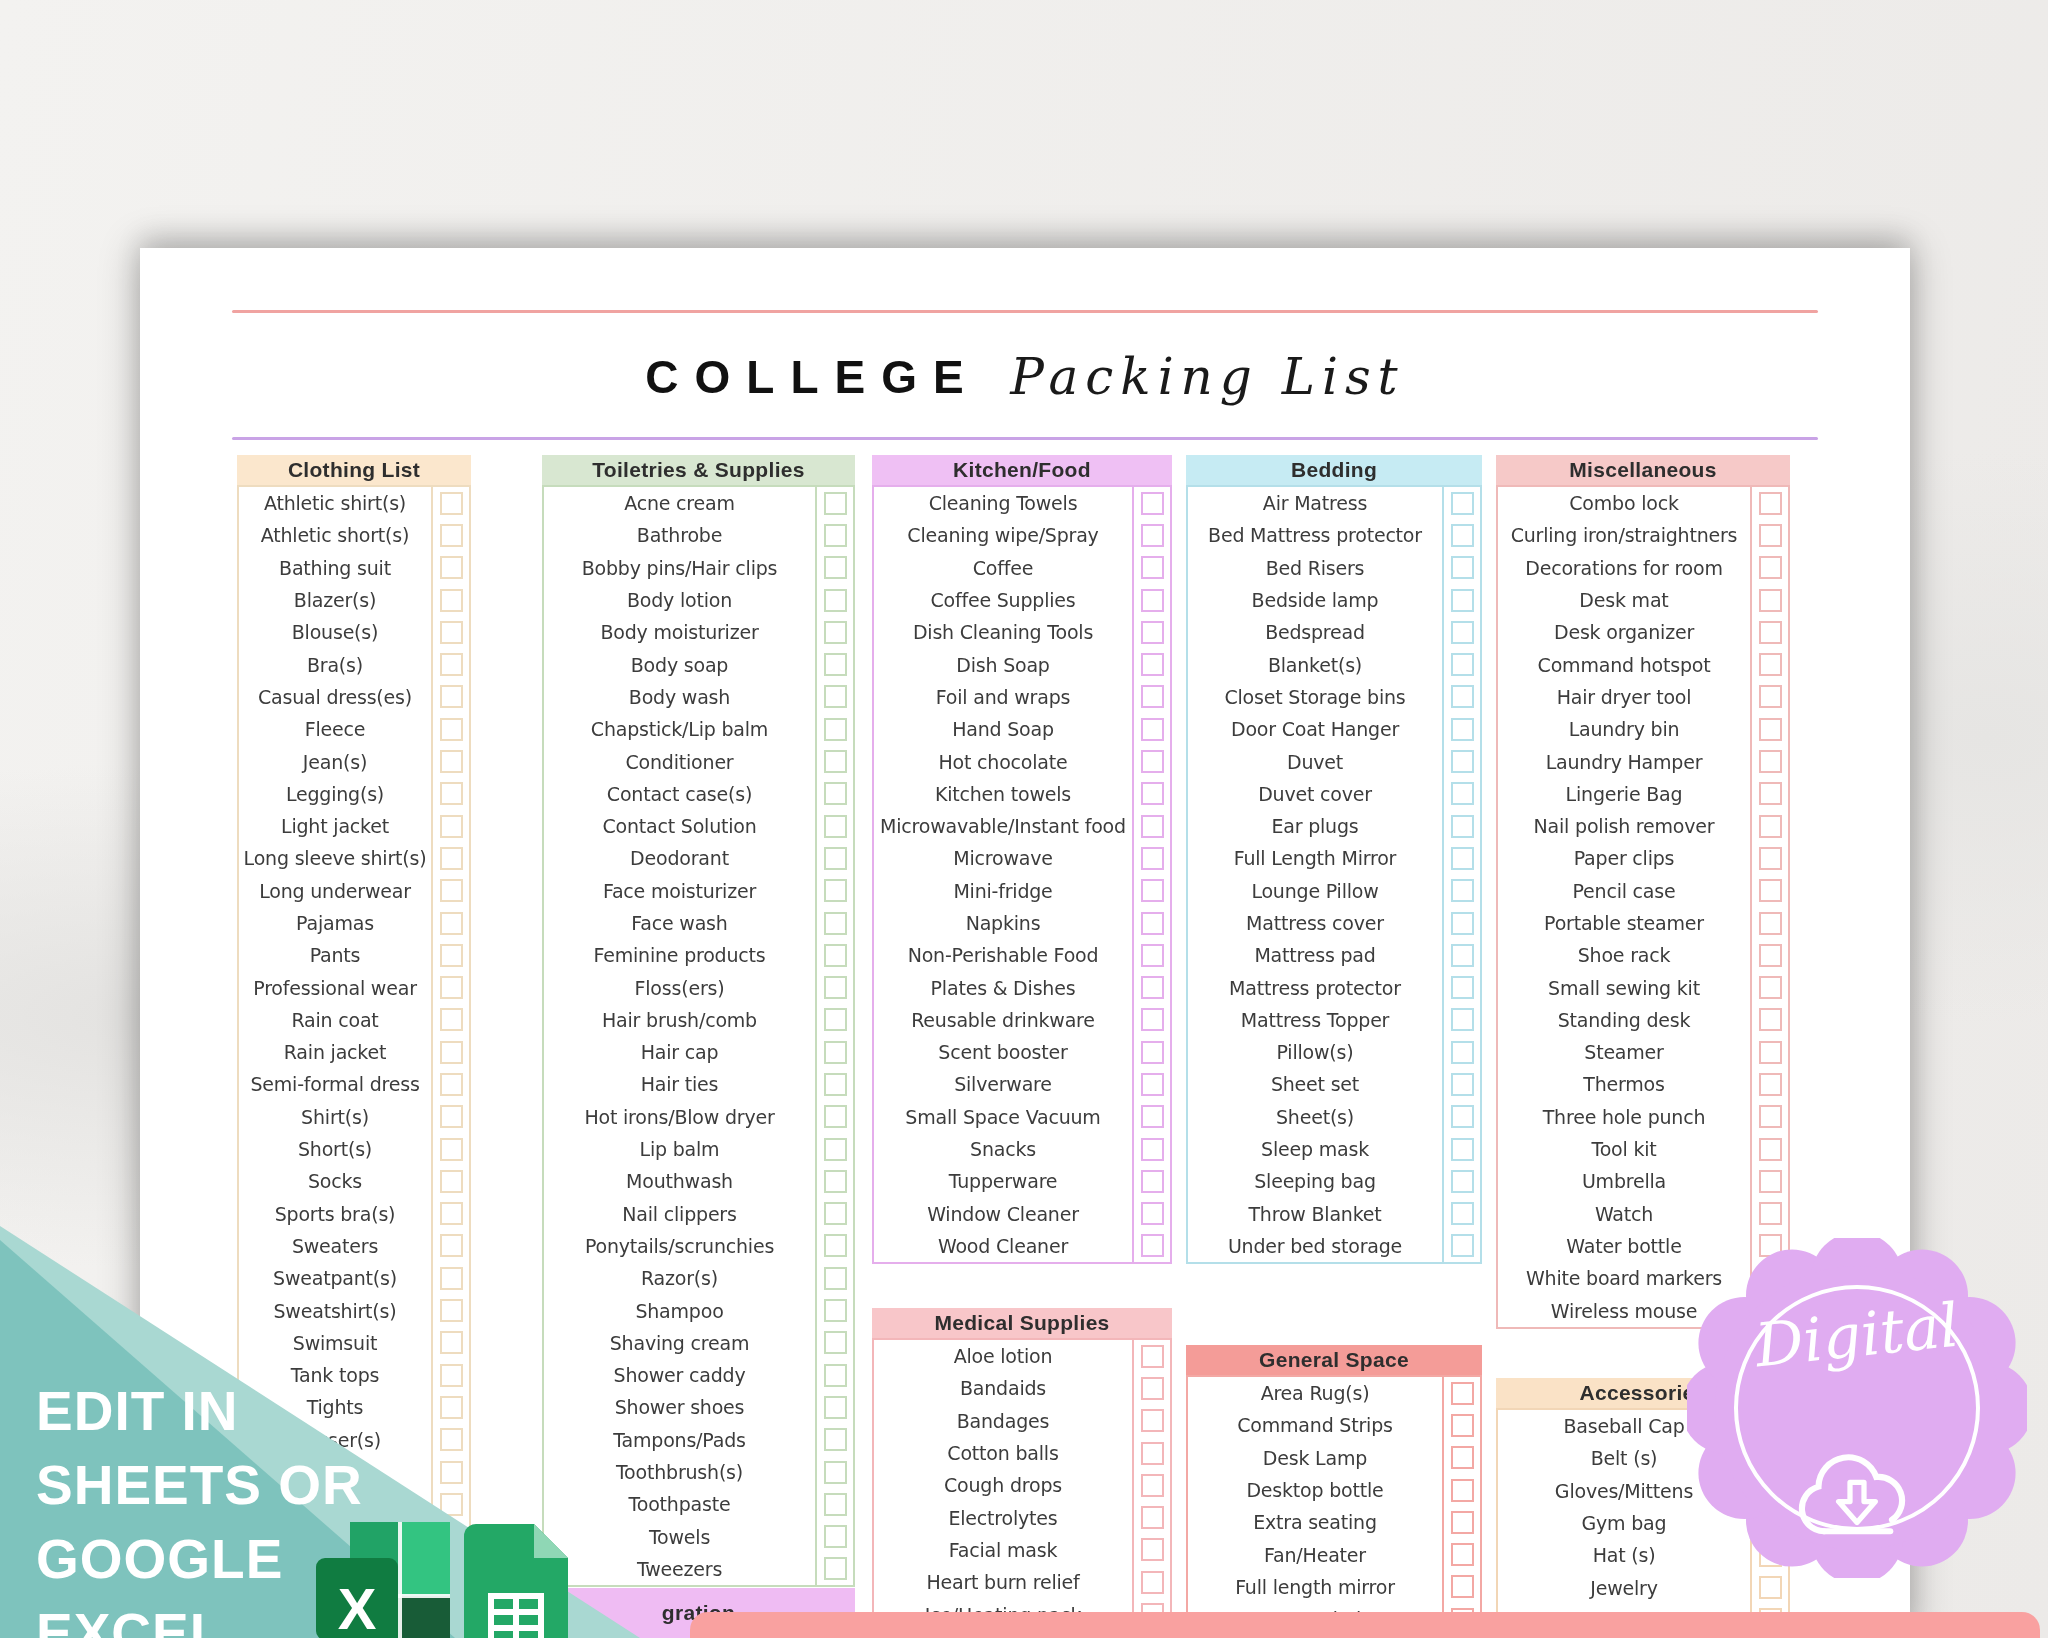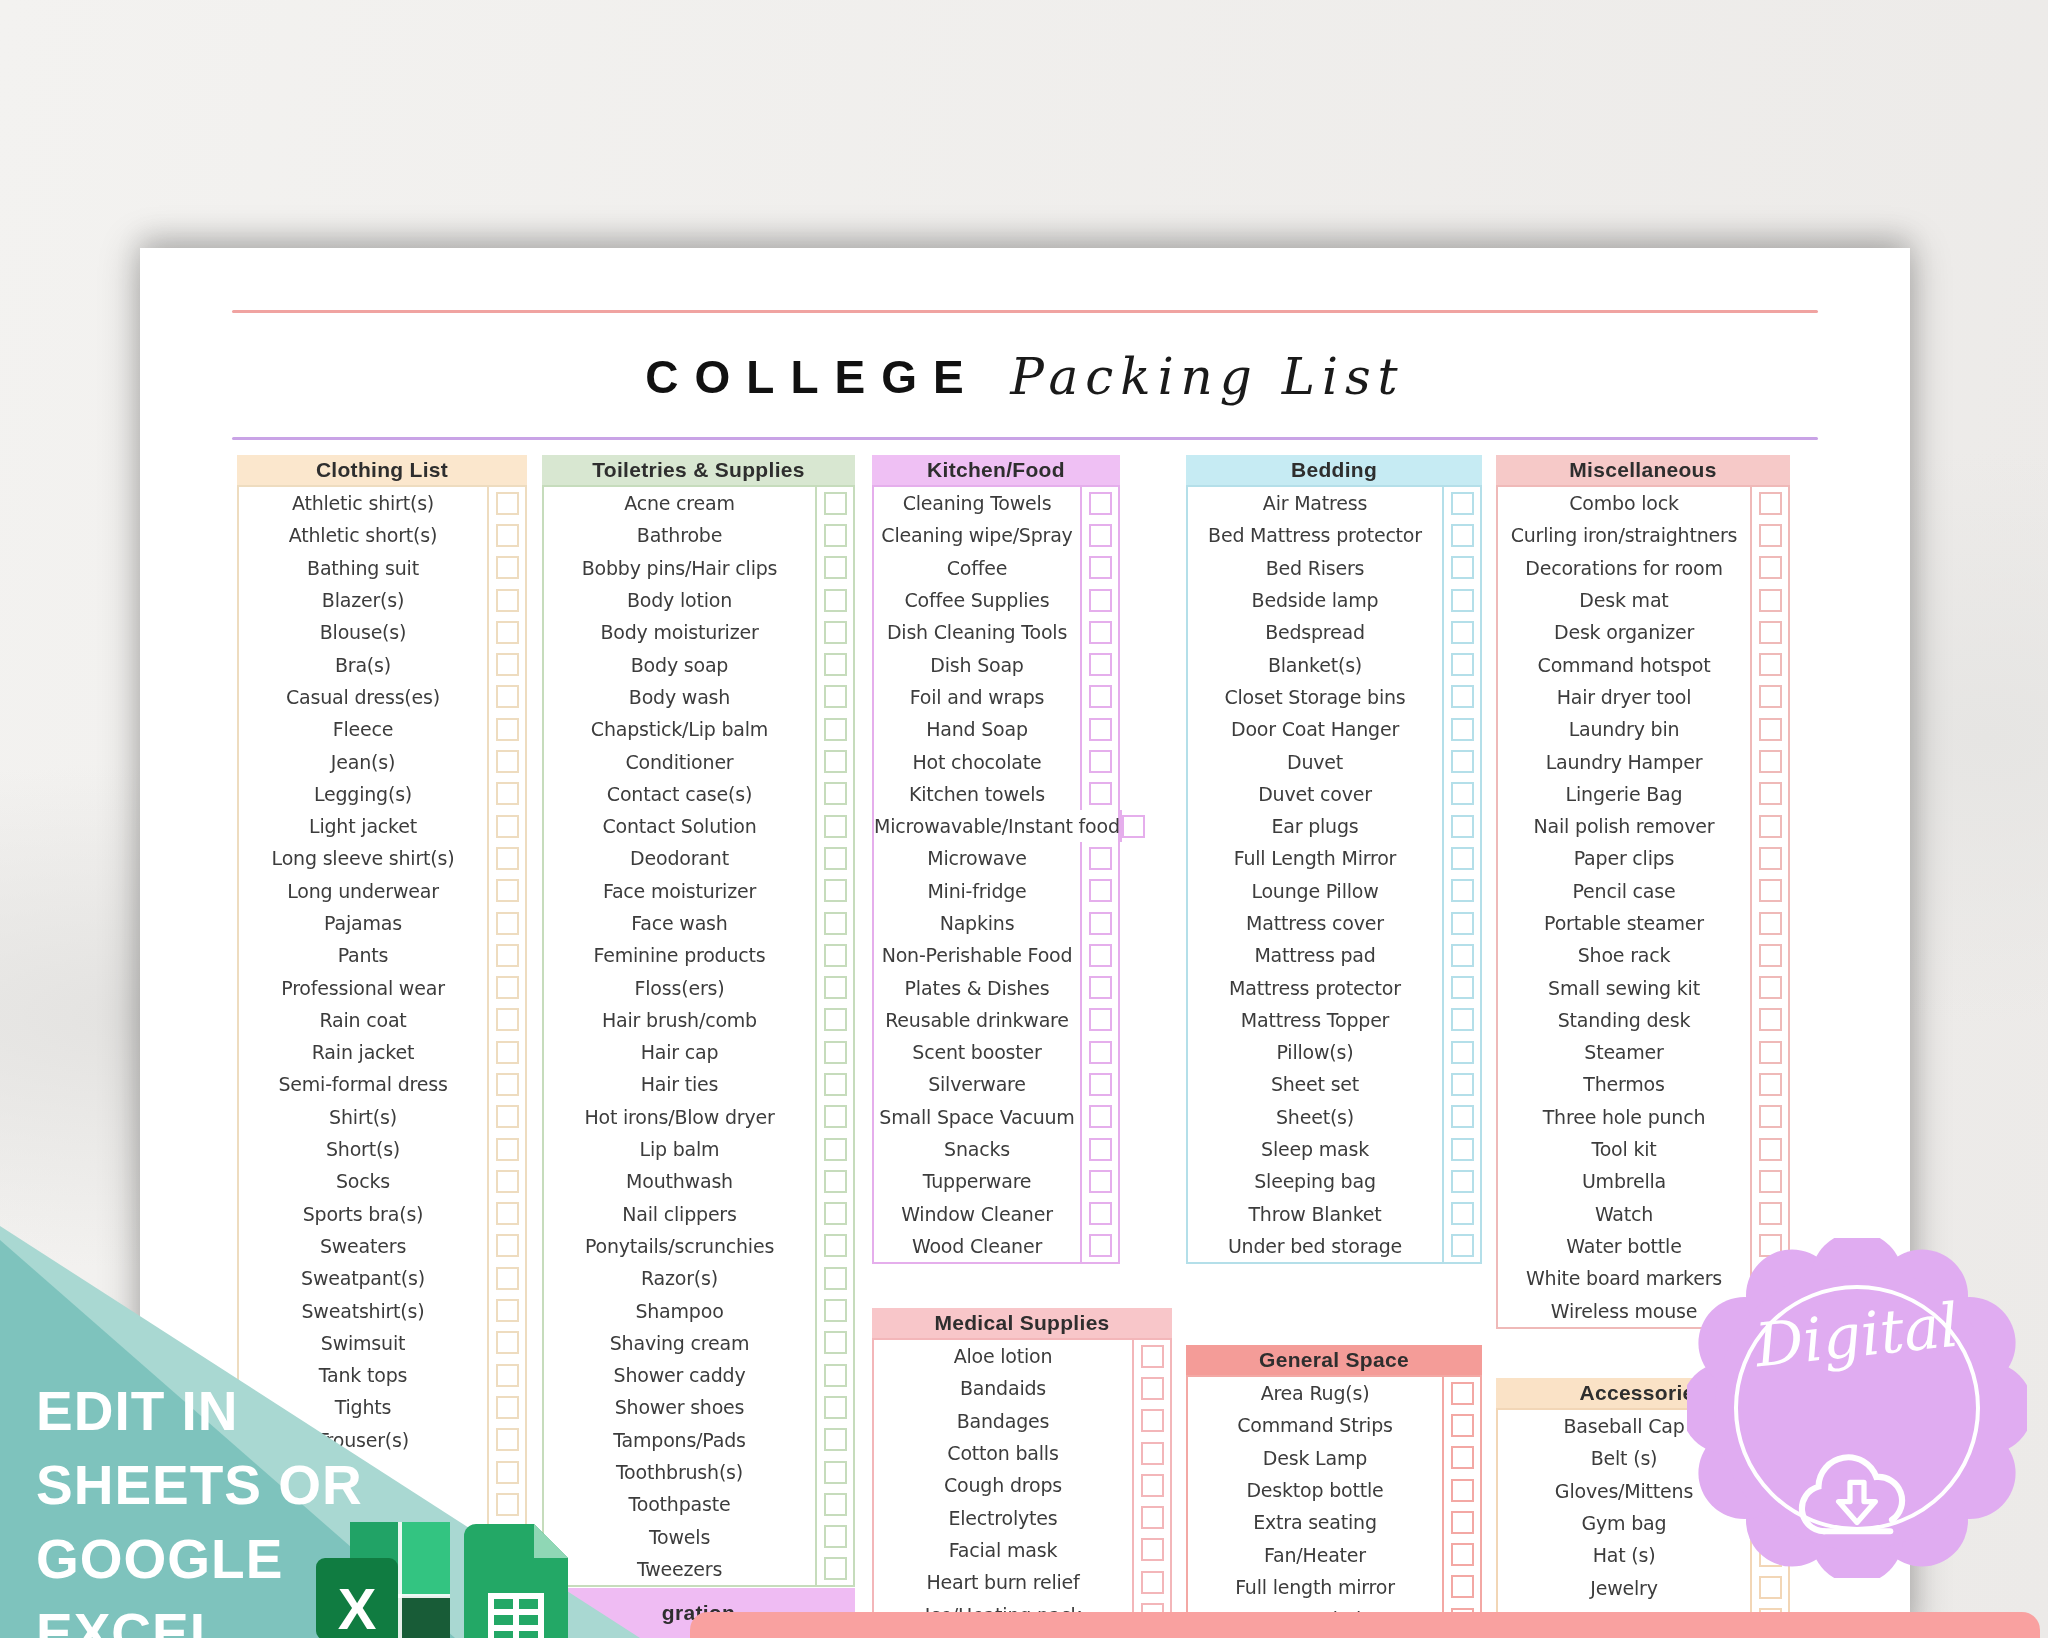--- a/index.html
+++ b/index.html
@@ -67,21 +67,21 @@
 
 
   <div class="page">
     <div class="rule rule-top" id="ruleTop" style="background: rgb(240, 163, 161);"></div>
     <div class="doc-title">
       <span class="doc-title-main">COLLEGE</span>
       <span class="doc-title-script">Packing List</span>
     </div>
     <div class="rule rule-bottom" id="ruleBottom" style="background: rgb(201, 163, 230);"></div>
     <div id="sections">
-        <div class="section" style="left: 97px; top: 207px; width: 290px;">
+        <div class="section" style="left: 97px; top: 207px; width: 234px;">
           <div class="sec-header" style="background: rgb(251, 231, 205);">Clothing List</div>
           <div class="sec-box" style="border-color: rgb(238, 220, 191);">
             <div class="row">
               <div class="row-text">Athletic shirt(s)</div>
               <div class="cbwrap" style="border-left-color: rgb(238, 220, 191);">
                 <div class="cb" style="border-color: rgb(238, 220, 191);"></div>
               </div>
             </div>
             <div class="row">
               <div class="row-text">Athletic short(s)</div>
@@ -485,21 +485,21 @@
               </div>
             </div>
             <div class="row">
               <div class="row-text">Tweezers</div>
               <div class="cbwrap" style="border-left-color: rgb(198, 220, 188);">
                 <div class="cb" style="border-color: rgb(198, 220, 188);"></div>
               </div>
             </div>
           </div>
         </div>
-        <div class="section" style="left: 732px; top: 207px; width: 248px;">
+        <div class="section" style="left: 732px; top: 207px; width: 300px;">
           <div class="sec-header" style="background: rgb(239, 192, 244);">Kitchen/Food</div>
           <div class="sec-box" style="border-color: rgb(229, 174, 236);">
             <div class="row">
               <div class="row-text">Cleaning Towels</div>
               <div class="cbwrap" style="border-left-color: rgb(229, 174, 236);">
                 <div class="cb" style="border-color: rgb(229, 174, 236);"></div>
               </div>
             </div>
             <div class="row">
               <div class="row-text">Cleaning wipe/Spray</div>

